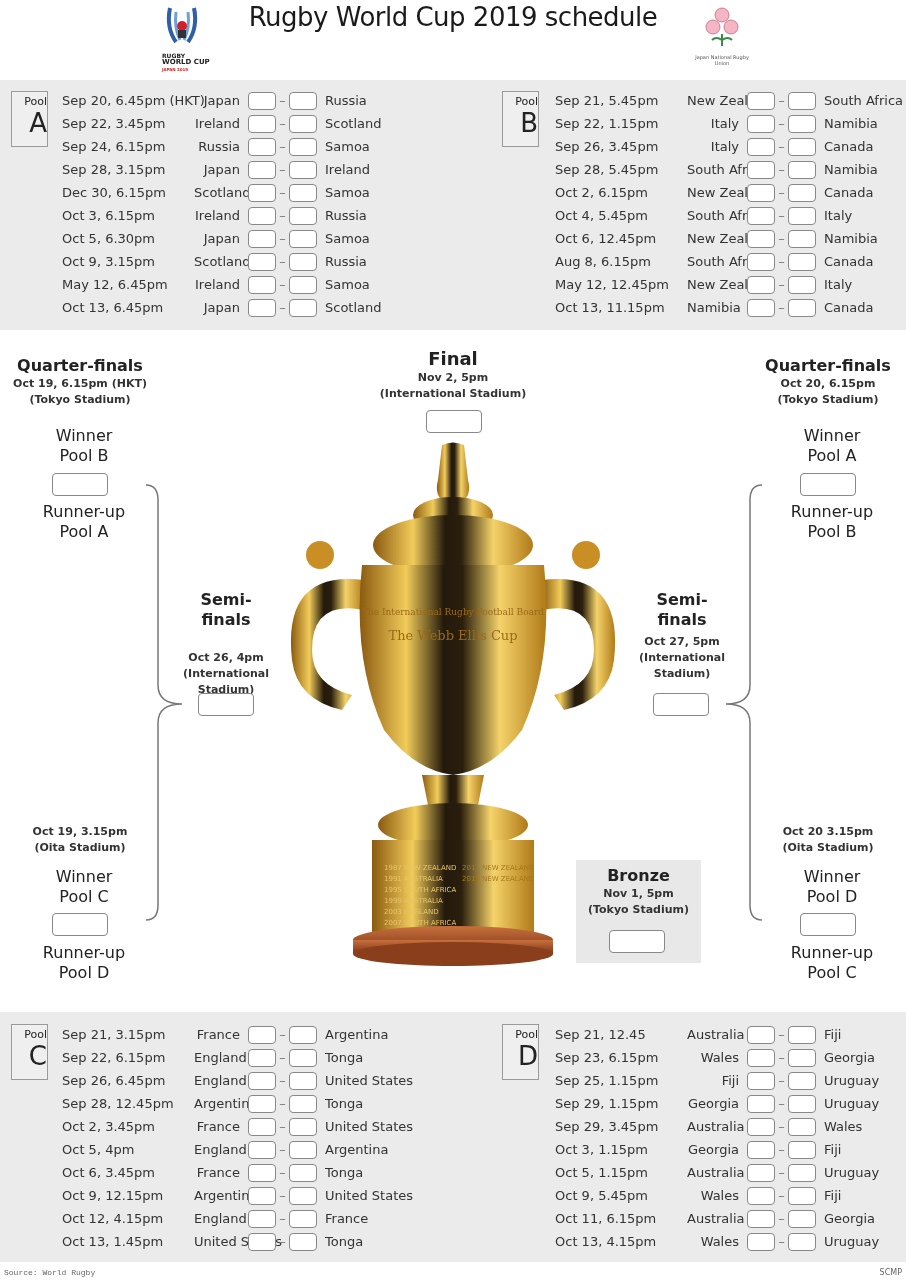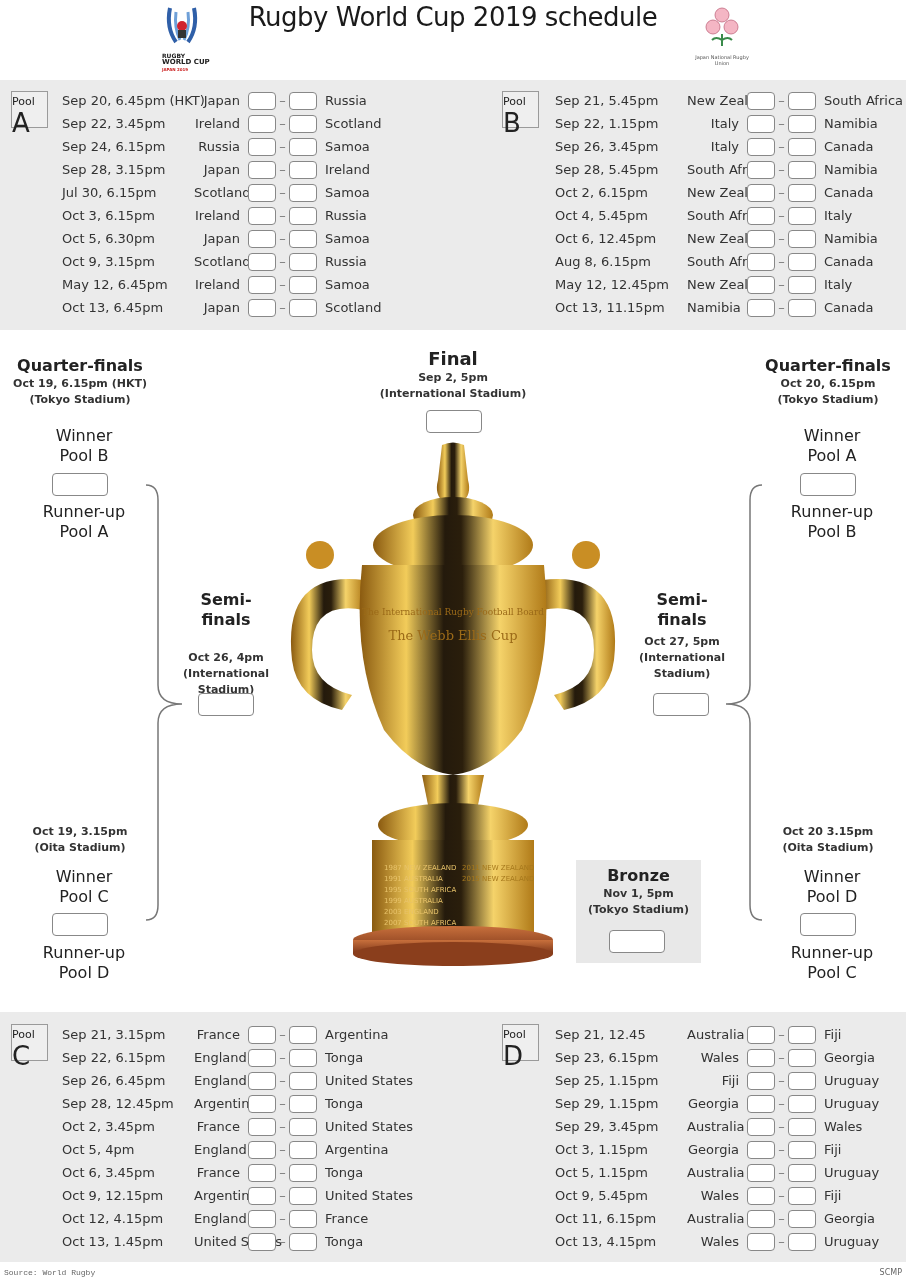--- a/index.html
+++ b/index.html
@@ -4,21 +4,21 @@
 <style>
   * { box-sizing: border-box; margin: 0; padding: 0; }
   body { width: 906px; height: 1280px; background: #ffffff; font-family: "DejaVu Sans", sans-serif; color: #222; position: relative; overflow: hidden; }
   .abs { position: absolute; }
   .title { left: 0; width: 906px; top: 2px; text-align: center; font-size: 26px; color: #1a1a1a; letter-spacing: -0.5px; }
   .logo-rwc { left: 162px; top: 6px; width: 60px; height: 62px; }
   .logo-rwc .txt { font-size: 6px; font-weight: bold; line-height: 7px; color: #222; }
   .logo-jrfu { left: 690px; top: 6px; width: 64px; height: 62px; text-align: center; }
   .logo-jrfu .txt { font-size: 5px; line-height: 6px; color: #555; }
   .pool-band { left: 0; width: 906px; background: #ebebeb; }
-  .pool-box { width: 37px; height: 37px; border: 1px solid #9a9a9a; background: #efefef; text-align: left; }
+  .pool-box { width: 37px; height: 56px; border: 1px solid #9a9a9a; background: #efefef; text-align: right; }
   .pool-box .lbl { font-size: 11px; padding-top: 3px; }
   .pool-box .ltr { font-size: 26px; line-height: 30px; }
   .match { height: 23px; display: flex; align-items: center; font-size: 13px; color: #333; }
   .match .date { width: 132px; white-space: nowrap; }
   .match .home { text-align: right; white-space: nowrap; padding-right: 8px; }
   .match .score { width: 28px; height: 18px; border: 1px solid #888; border-radius: 4px; background: #fff; }
   .match .dash { width: 13px; text-align: center; color: #777; }
   .match .away { padding-left: 8px; white-space: nowrap; }
   .stage { text-align: center; color: #222; font-weight: bold; }
   .stage .h { font-size: 16px; line-height: 20px; }
@@ -93,21 +93,21 @@
     </div>
     <div class="match">
       <span class="date">Sep 28, 3.15pm</span>
       <span class="home" style="width:54px">Japan</span>
       <span class="score"></span>
       <span class="dash">–</span>
       <span class="score"></span>
       <span class="away">Ireland</span>
     </div>
     <div class="match">
-      <span class="date">Jul 30, 6.15pm</span>
+      <span class="date">Dec 30, 6.15pm</span>
       <span class="home" style="width:54px">Scotland</span>
       <span class="score"></span>
       <span class="dash">–</span>
       <span class="score"></span>
       <span class="away">Samoa</span>
     </div>
     <div class="match">
       <span class="date">Oct 3, 6.15pm</span>
       <span class="home" style="width:54px">Ireland</span>
       <span class="score"></span>
@@ -491,21 +491,21 @@
   <div class="h">Semi-</div>
   <div class="h">finals</div>
   <div class="s" style="margin-top:4px">Oct 27, 5pm</div>
   <div class="s">(International</div>
   <div class="s">Stadium)</div>
 </div>
 <div class="abs slot" style="left:653px;top:693px;"></div>
 
 <div class="abs stage" style="left:353px;top:348px;width:200px;">
   <div class="h" style="font-size:18px;line-height:22px">Final</div>
-  <div class="s">Sep 2, 5pm</div>
+  <div class="s">Nov 2, 5pm</div>
   <div class="s">(International Stadium)</div>
 </div>
 <div class="abs slot" style="left:426px;top:410px;"></div>
 
 <svg class="abs" style="left:272px;top:440px;" width="362" height="530" viewBox="0 0 362 530">
   <defs>
     <linearGradient id="gold" x1="0" x2="1" y1="0" y2="0">
       <stop offset="0" stop-color="#8a5a10"></stop>
       <stop offset="0.25" stop-color="#f2cc5a"></stop>
       <stop offset="0.45" stop-color="#241a0c"></stop>

